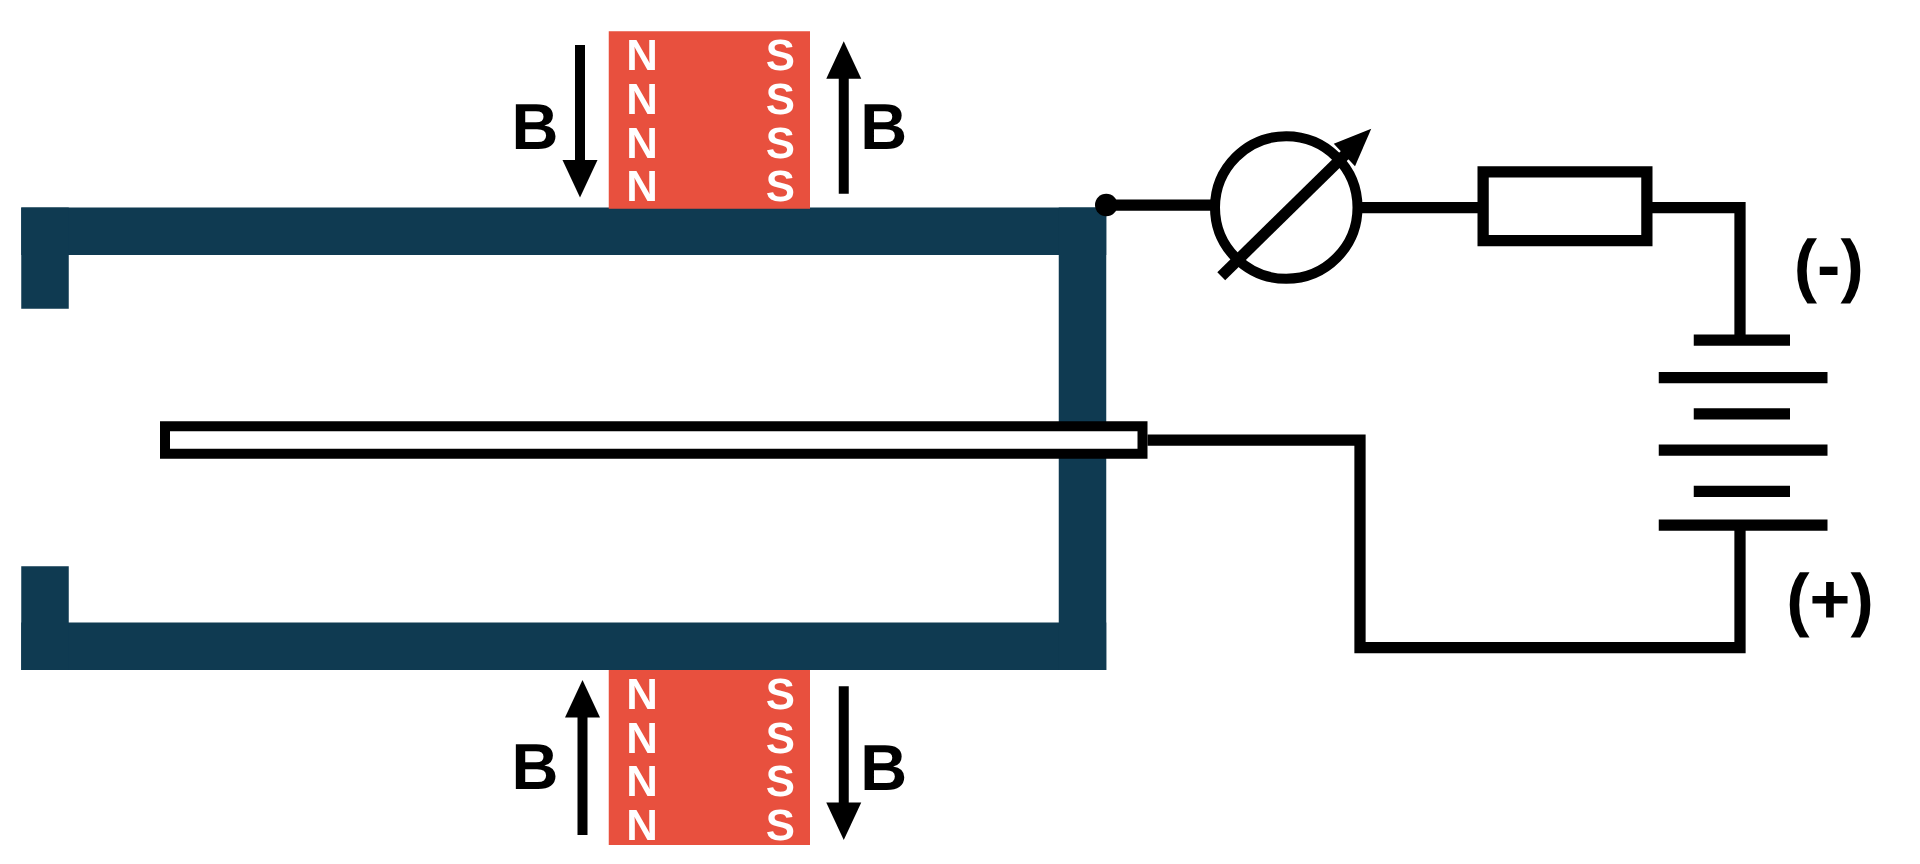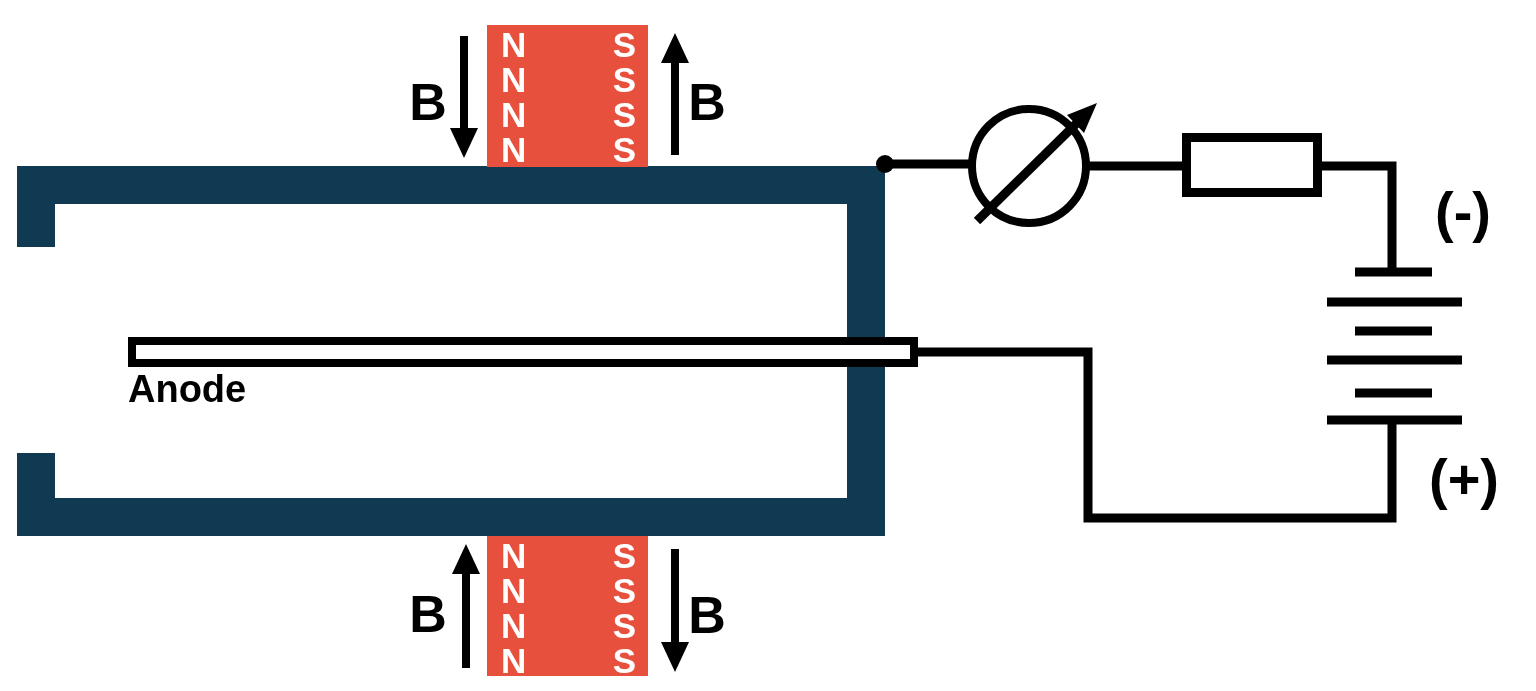--- a/index.html
+++ b/index.html
@@ -73,21 +73,20 @@
       <span>S</span>
       <span>S</span>
     </div>
   </div>
 
   <div class="label-b" style="left:428px; top:102px;">B</div>
   <div class="label-b" style="left:707px; top:102px;">B</div>
   <div class="label-b" style="left:428px; top:614px;">B</div>
   <div class="label-b" style="left:707px; top:615px;">B</div>
 
-  <div class="label-anode">Anode</div>
 
   <div class="label-terminal" style="left:1463px; top:212px;">(-)</div>
   <div class="label-terminal" style="left:1464px; top:479px;">(+)</div>
 
   <svg class="overlay" width="1536" height="691" viewBox="0 0 1536 691">
 
     <rect x="132" y="341" width="782" height="22" fill="#ffffff" stroke="#000" stroke-width="8"></rect>
 
     <path class="wire" d="M885 164 H972"></path>
     <path class="wire" d="M1086 166 H1186"></path>

